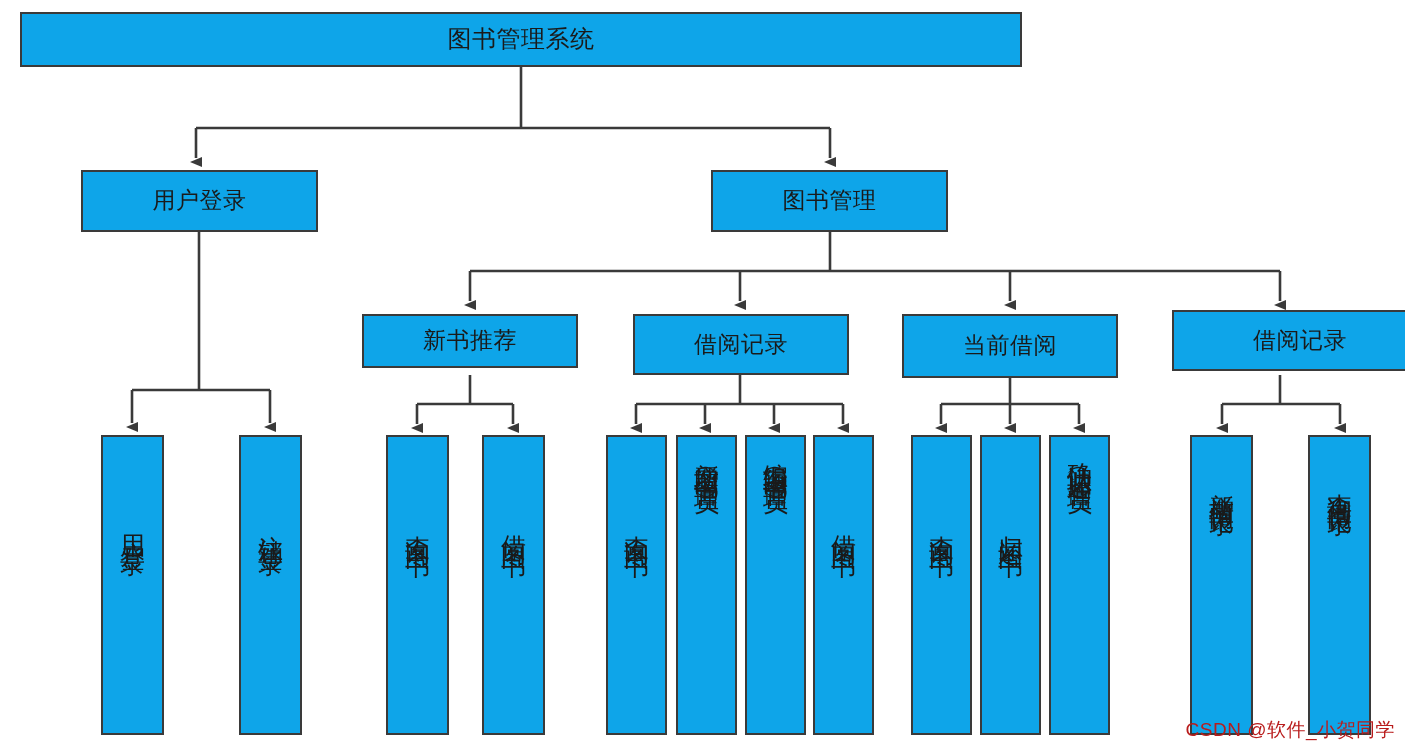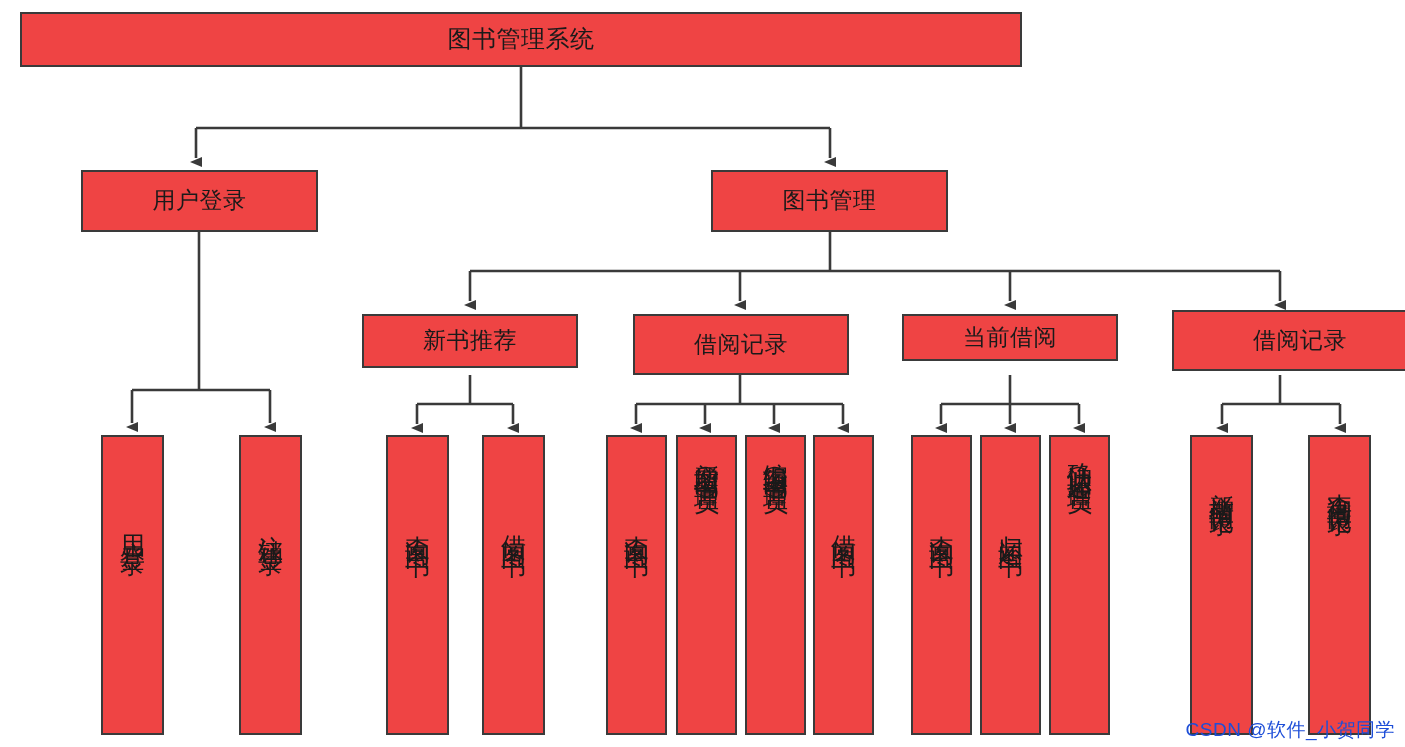--- a/index.html
+++ b/index.html
@@ -23,21 +23,21 @@
     position: absolute;
     left: 0;
     top: 0;
     width: 1405px;
     height: 747px;
     pointer-events: none;
   }
   .node {
     position: absolute;
     box-sizing: border-box;
-    background: #ef4444;
+    background: #0ea5e9;
     border: 2px solid #3a3a3a;
     display: flex;
     align-items: center;
     justify-content: center;
     color: #1a1a1a;
     z-index: 2;
   }
   .node-label {
     display: block;
     text-align: center;
@@ -67,21 +67,21 @@
     white-space: nowrap;
   }
   .node.v.tall .node-label {
     letter-spacing: 4px;
   }
   .watermark {
     position: absolute;
     right: 10px;
     bottom: 4px;
     font-size: 19px;
-    color: #1d4ed8;
+    color: #b91c1c;
     z-index: 5;
     white-space: nowrap;
     letter-spacing: 0.5px;
   }
 </style>
 </head>
 <body>
 
 <div id="diagram-canvas">
 
@@ -148,21 +148,21 @@
   </div>
 
   <div class="node h" style="left:362px; top:314px; width:216px; height:54px;">
     <span class="node-label">新书推荐</span>
   </div>
 
   <div class="node h" style="left:633px; top:314px; width:216px; height:61px;">
     <span class="node-label">借阅记录</span>
   </div>
 
-  <div class="node h" style="left:902px; top:314px; width:216px; height:47px;">
+  <div class="node h" style="left:902px; top:314px; width:216px; height:64px;">
     <span class="node-label">当前借阅</span>
   </div>
 
   <div class="node h" style="left:1172px; top:310px; width:256px; height:61px;">
     <span class="node-label">借阅记录</span>
   </div>
 
   <div class="node v" style="left:101px; top:435px; width:63px; height:300px; padding-top:78px;">
     <span class="node-label">用户登录</span>
   </div>

